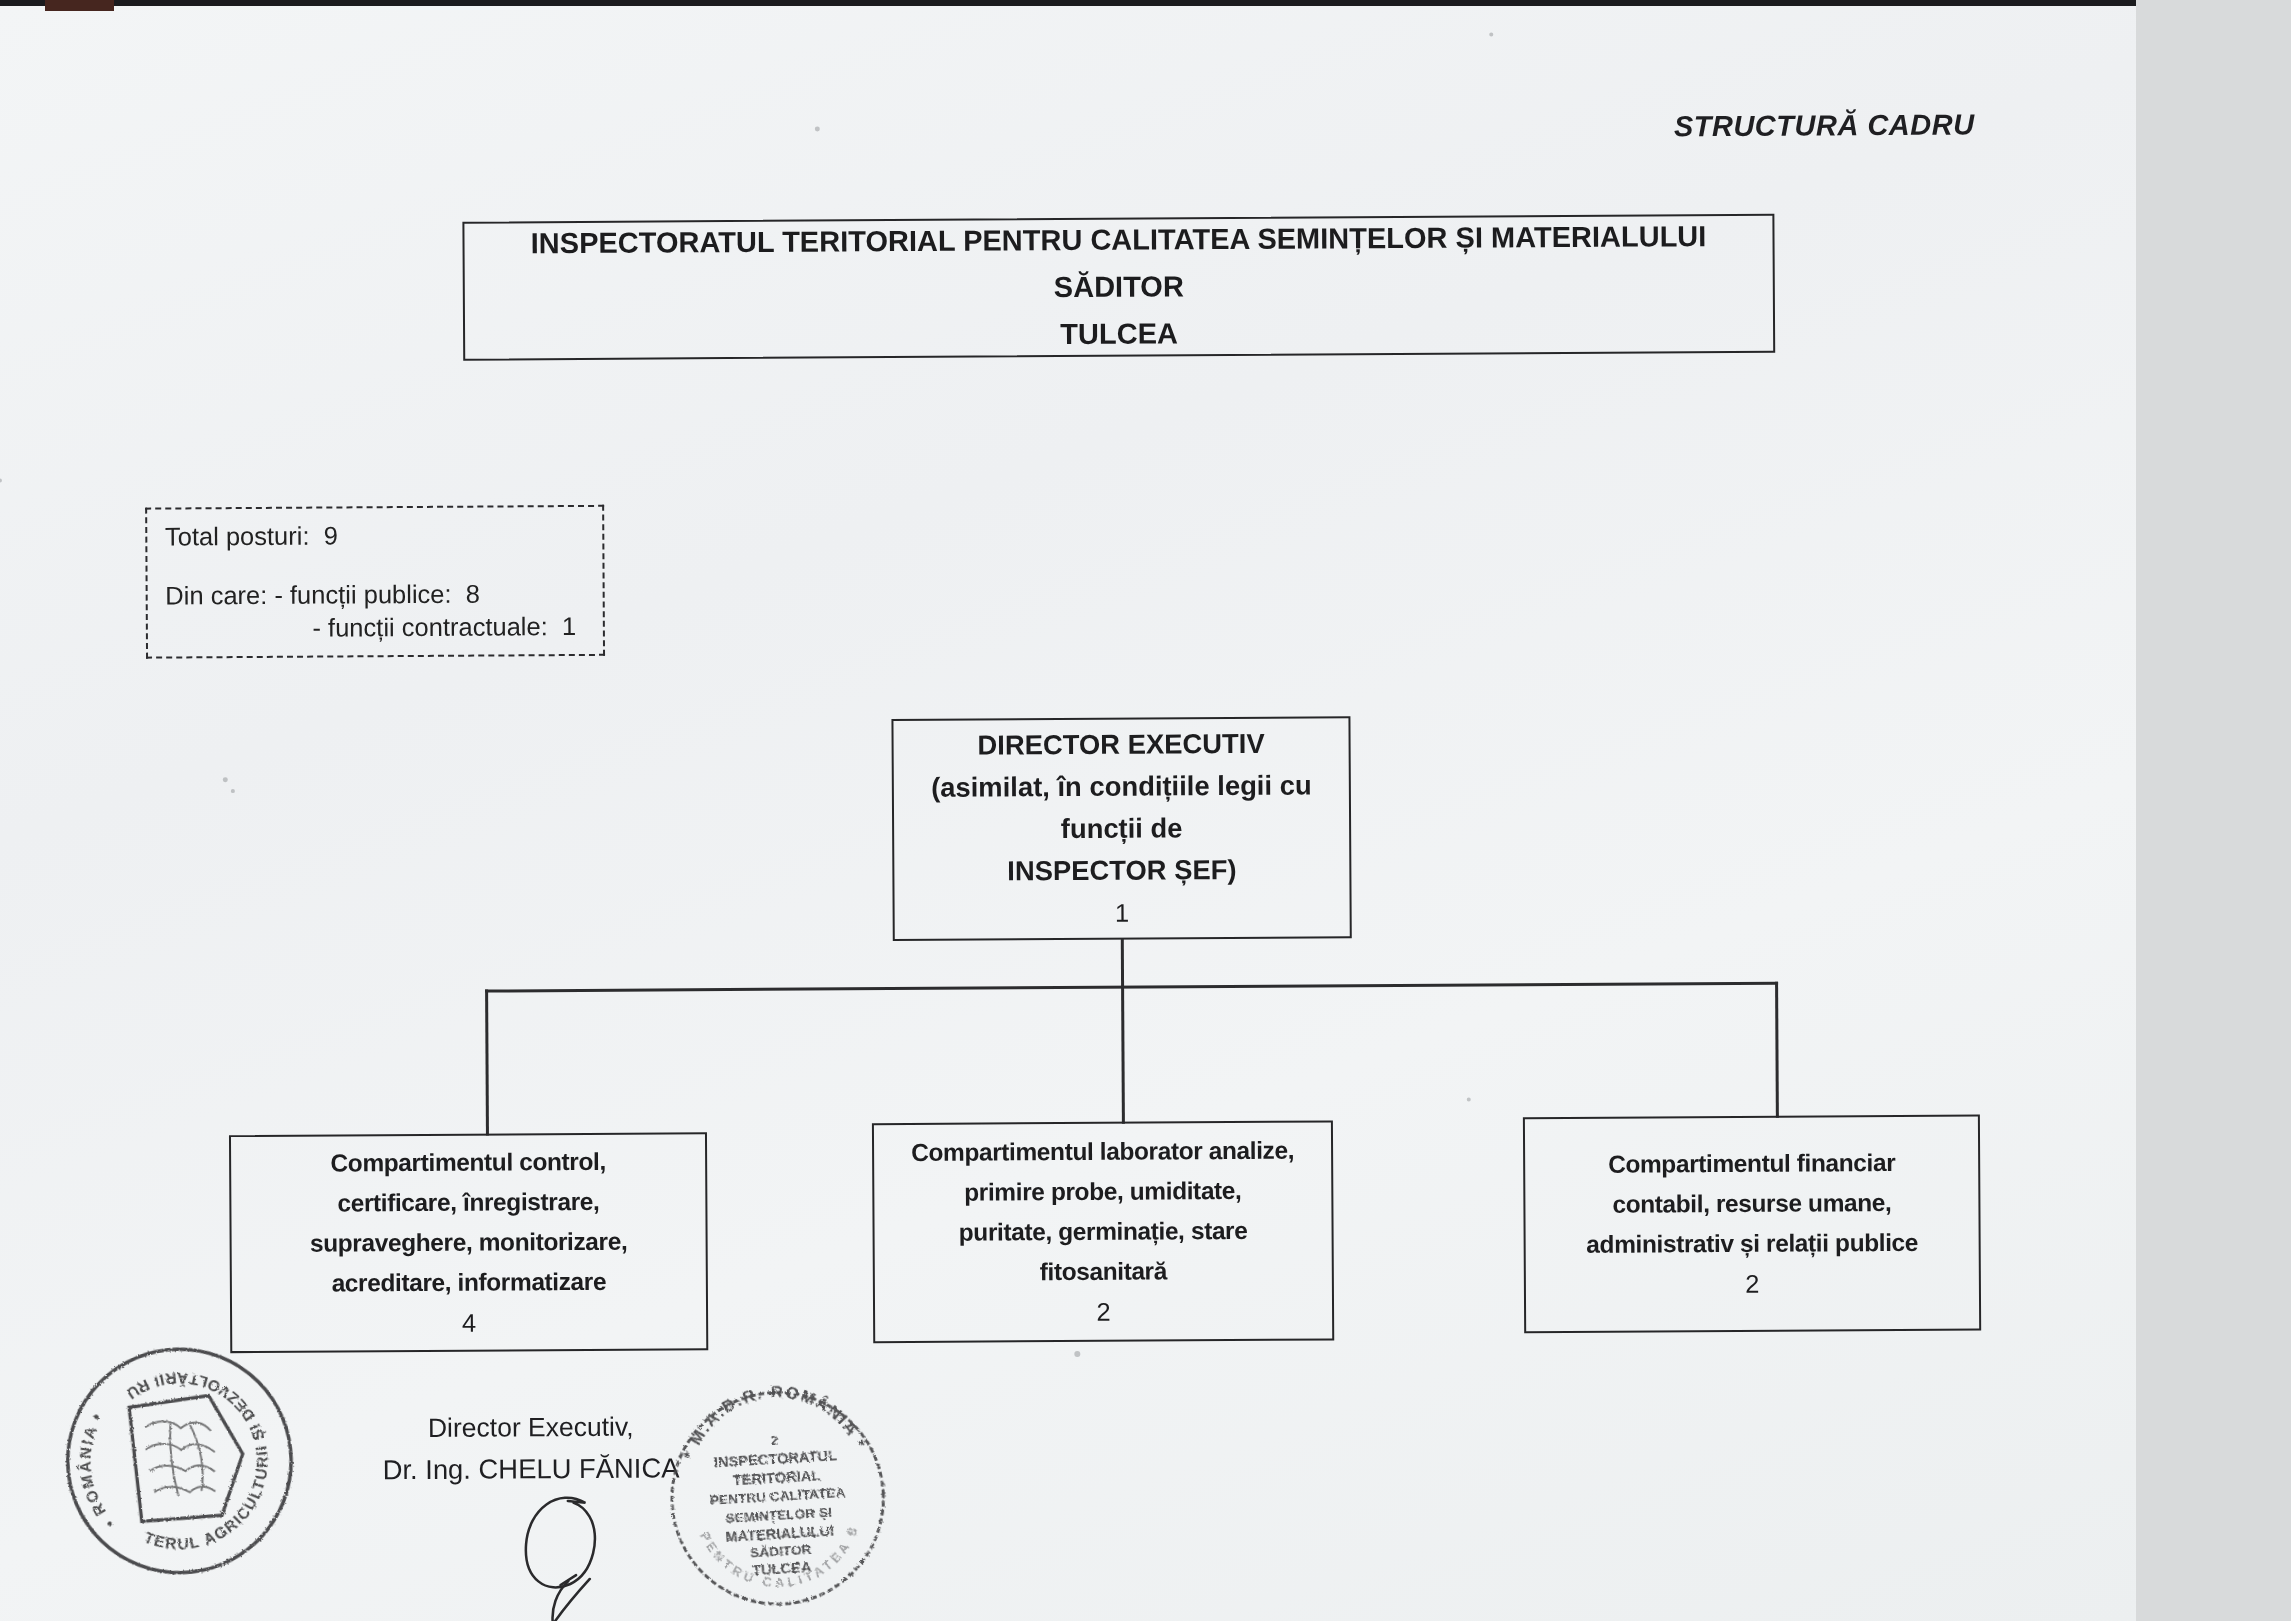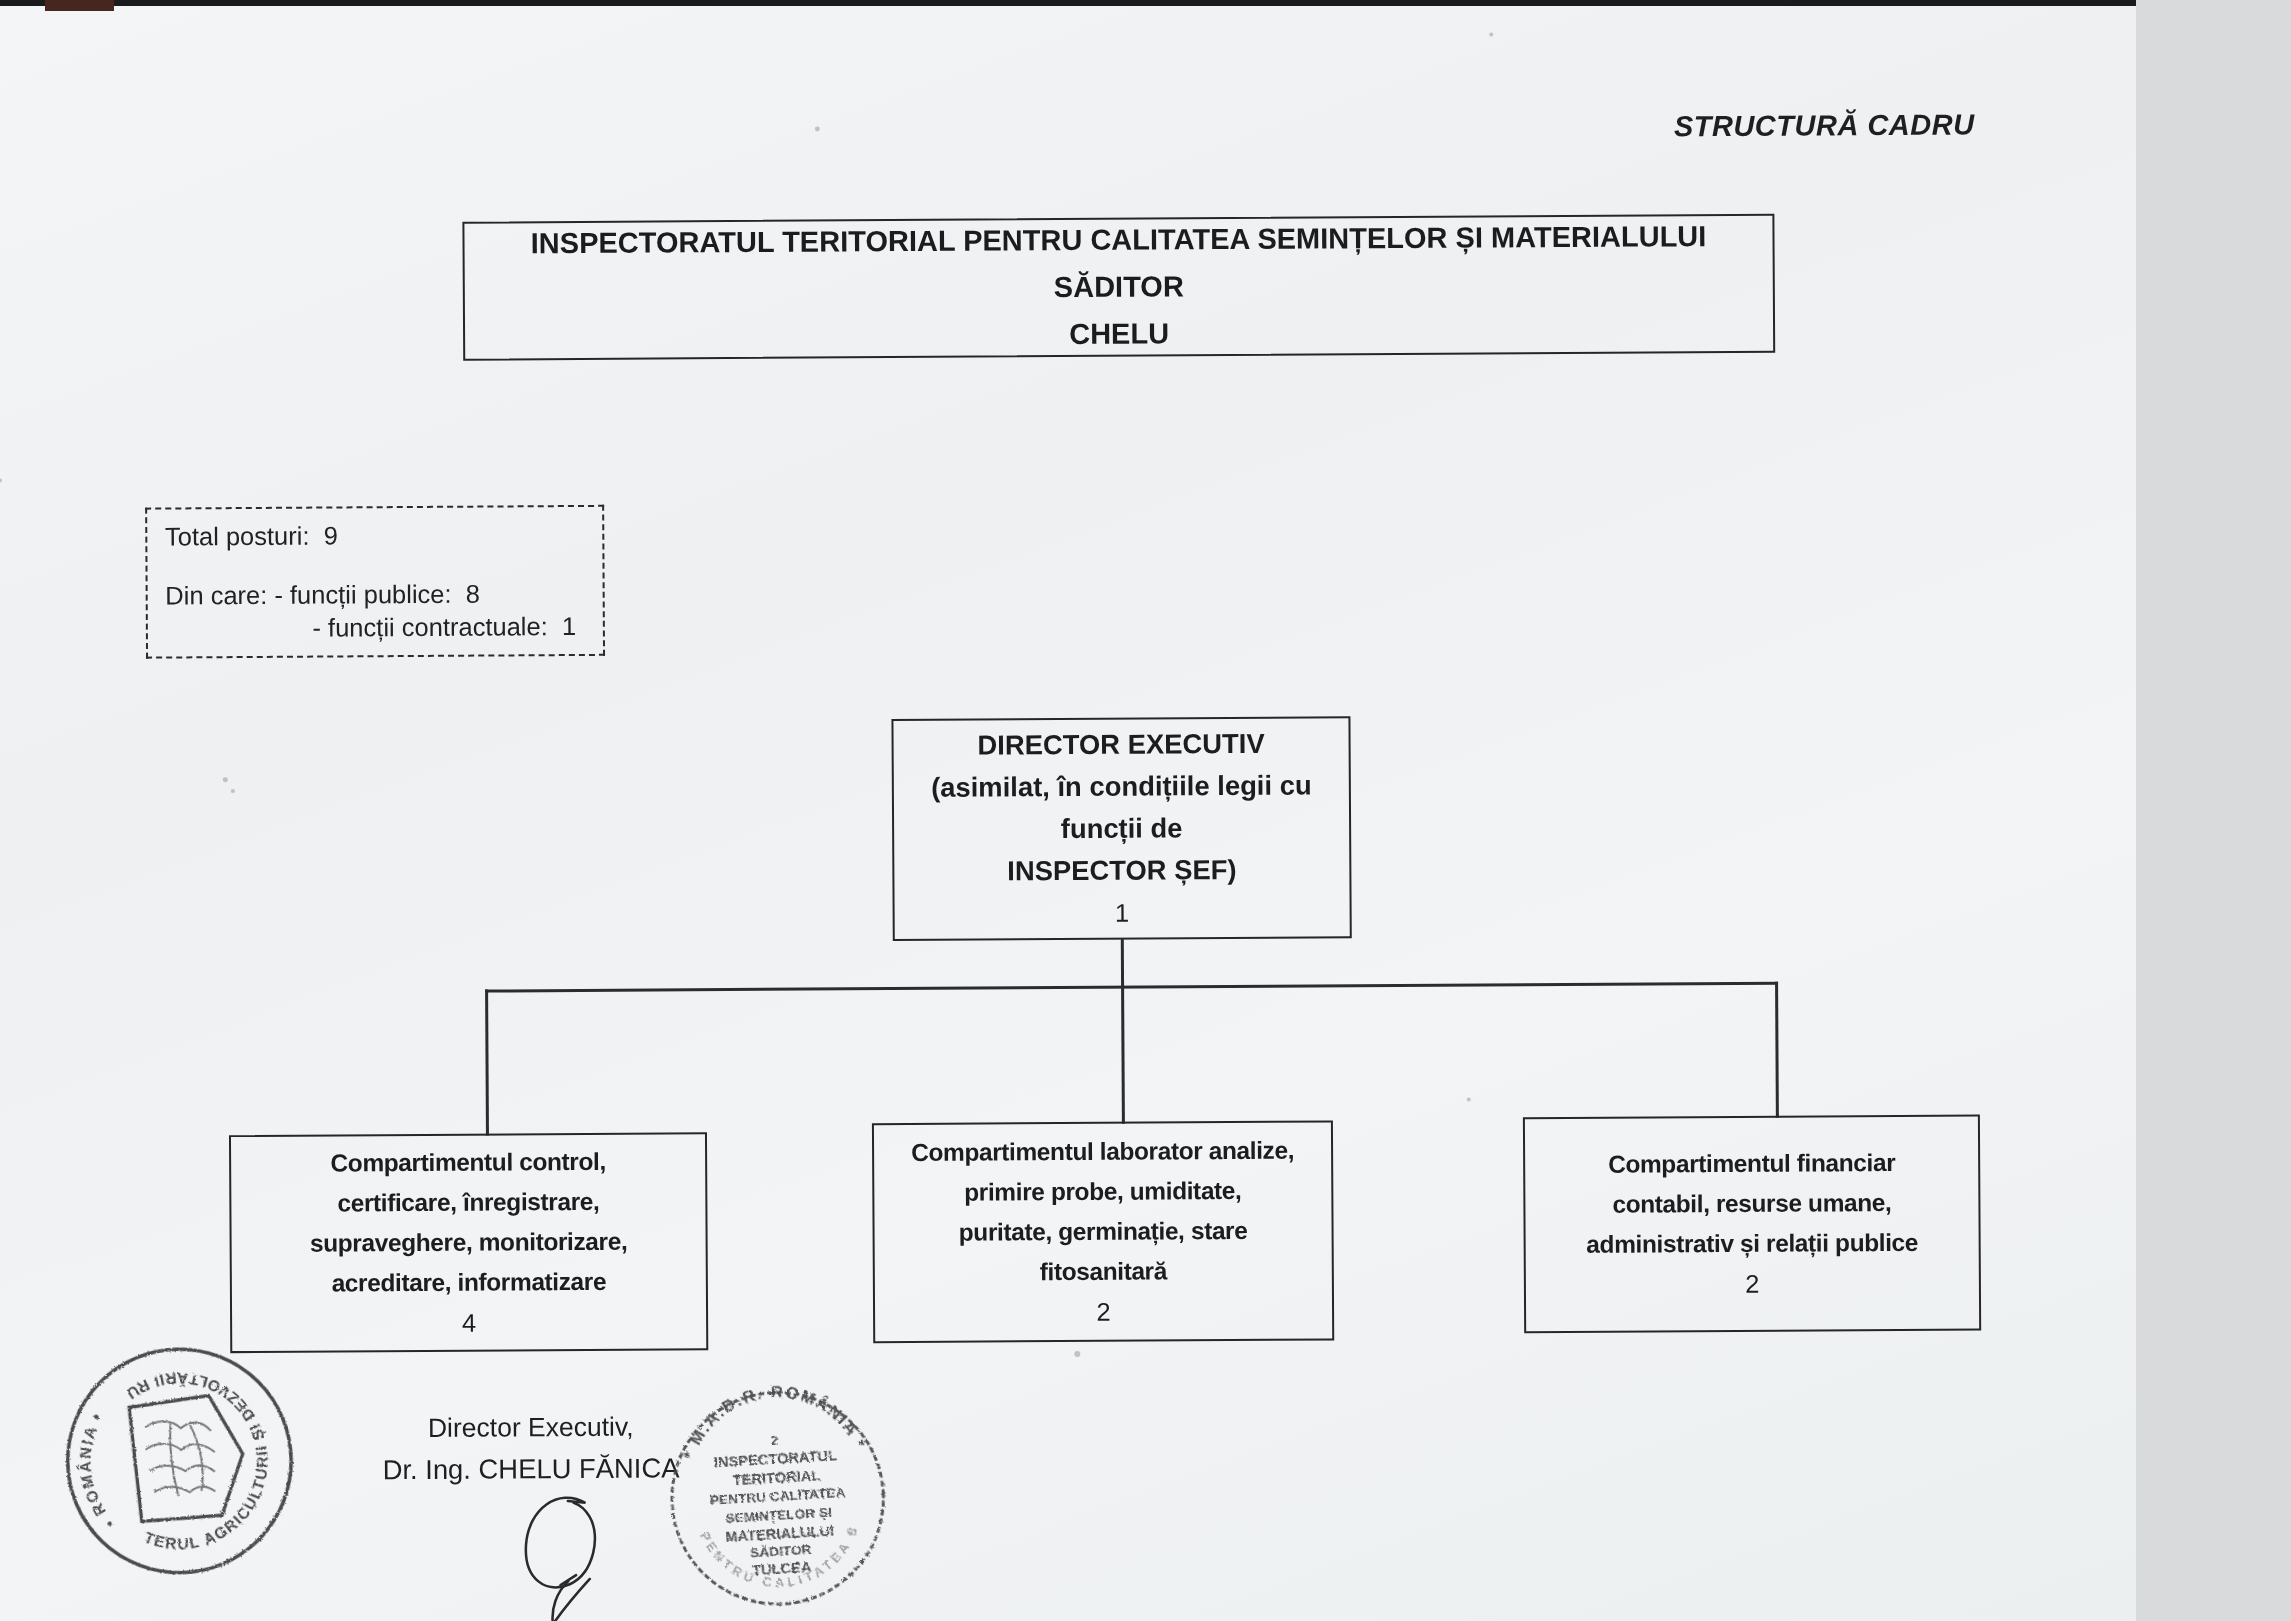--- a/index.html
+++ b/index.html
@@ -37,21 +37,21 @@
 
   <div class="scan-strip"></div>
   <div class="scan-strip-red"></div>
 
   <div class="tilt">
 
     <div class="abs hdr-label" style="left:1678px;top:114px;">STRUCTURĂ CADRU</div>
 
     <div class="abs box title-box" style="left:466px;top:218px;width:1308px;height:135px;">
       <div>INSPECTORATUL TERITORIAL PENTRU CALITATEA SEMINȚELOR ȘI MATERIALULUI SĂDITOR</div>
-      <div>CHELU</div>
+      <div>TULCEA</div>
     </div>
 
     <div class="abs dash-box totals" style="left:147px;top:502px;width:420px;height:123px;padding:11.8px 17.6px;">
       <div class="t-line t1">Total posturi:  9</div>
       <div class="t-line">Din care: - funcții publice:  8</div>
       <div class="t-line t3">- funcții contractuale:  1</div>
     </div>
 
     <div class="abs box org-box" style="left:892px;top:718px;width:455px;height:218px;font-size:27.4px;line-height:42px;">
       <div>DIRECTOR EXECUTIV</div>

